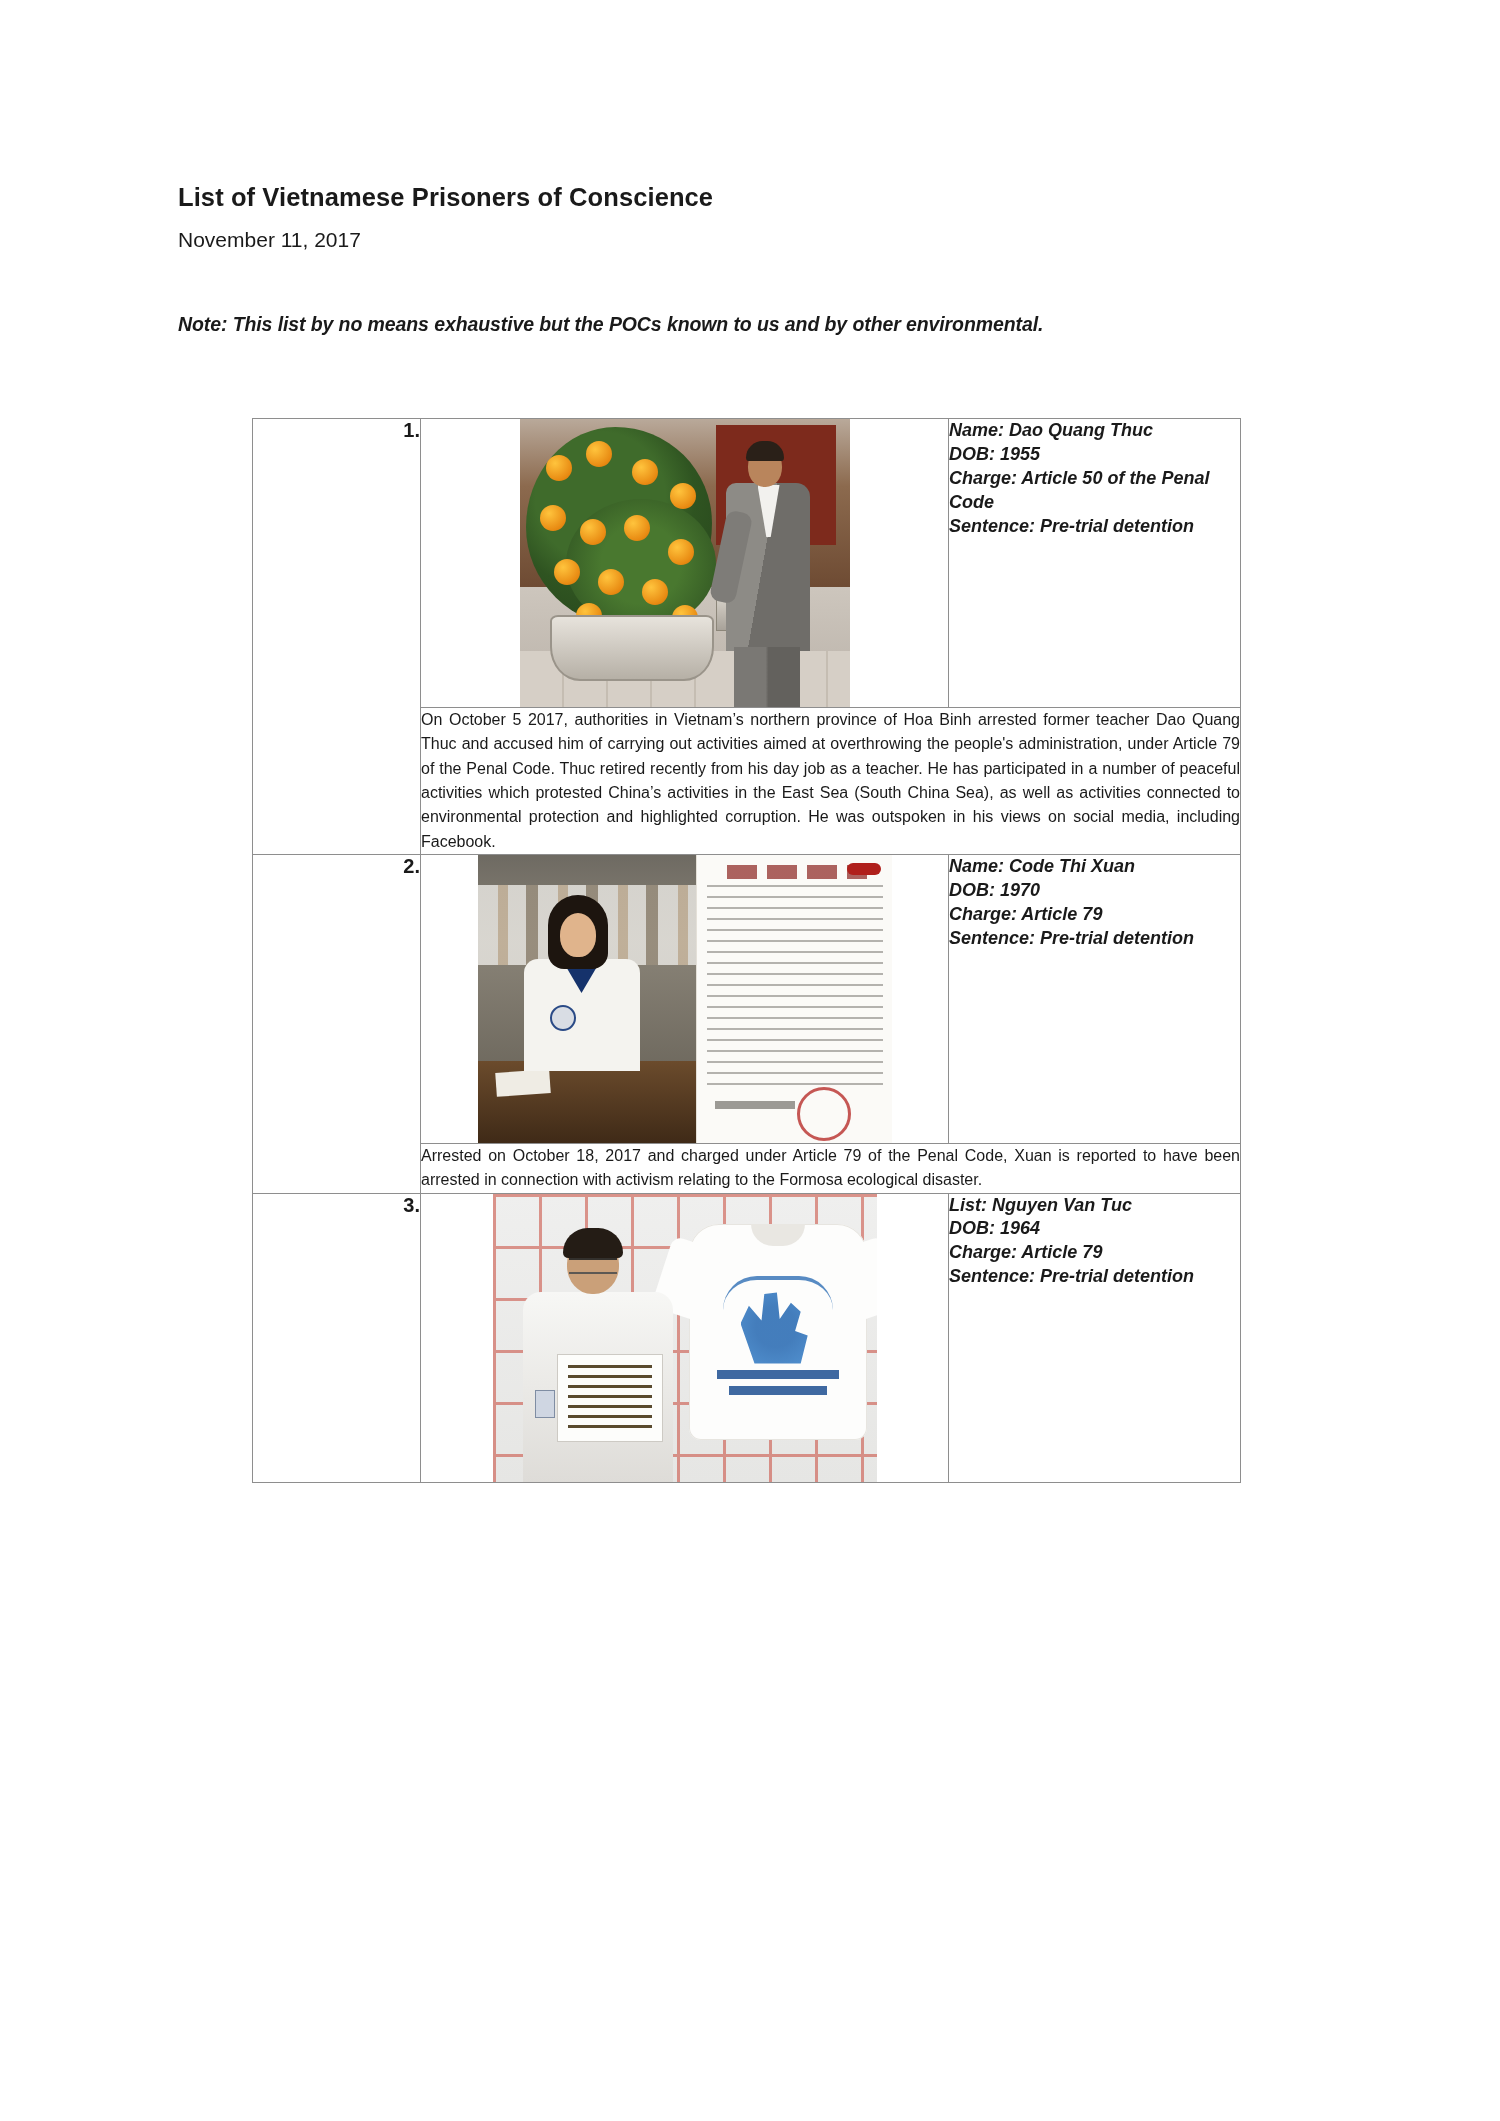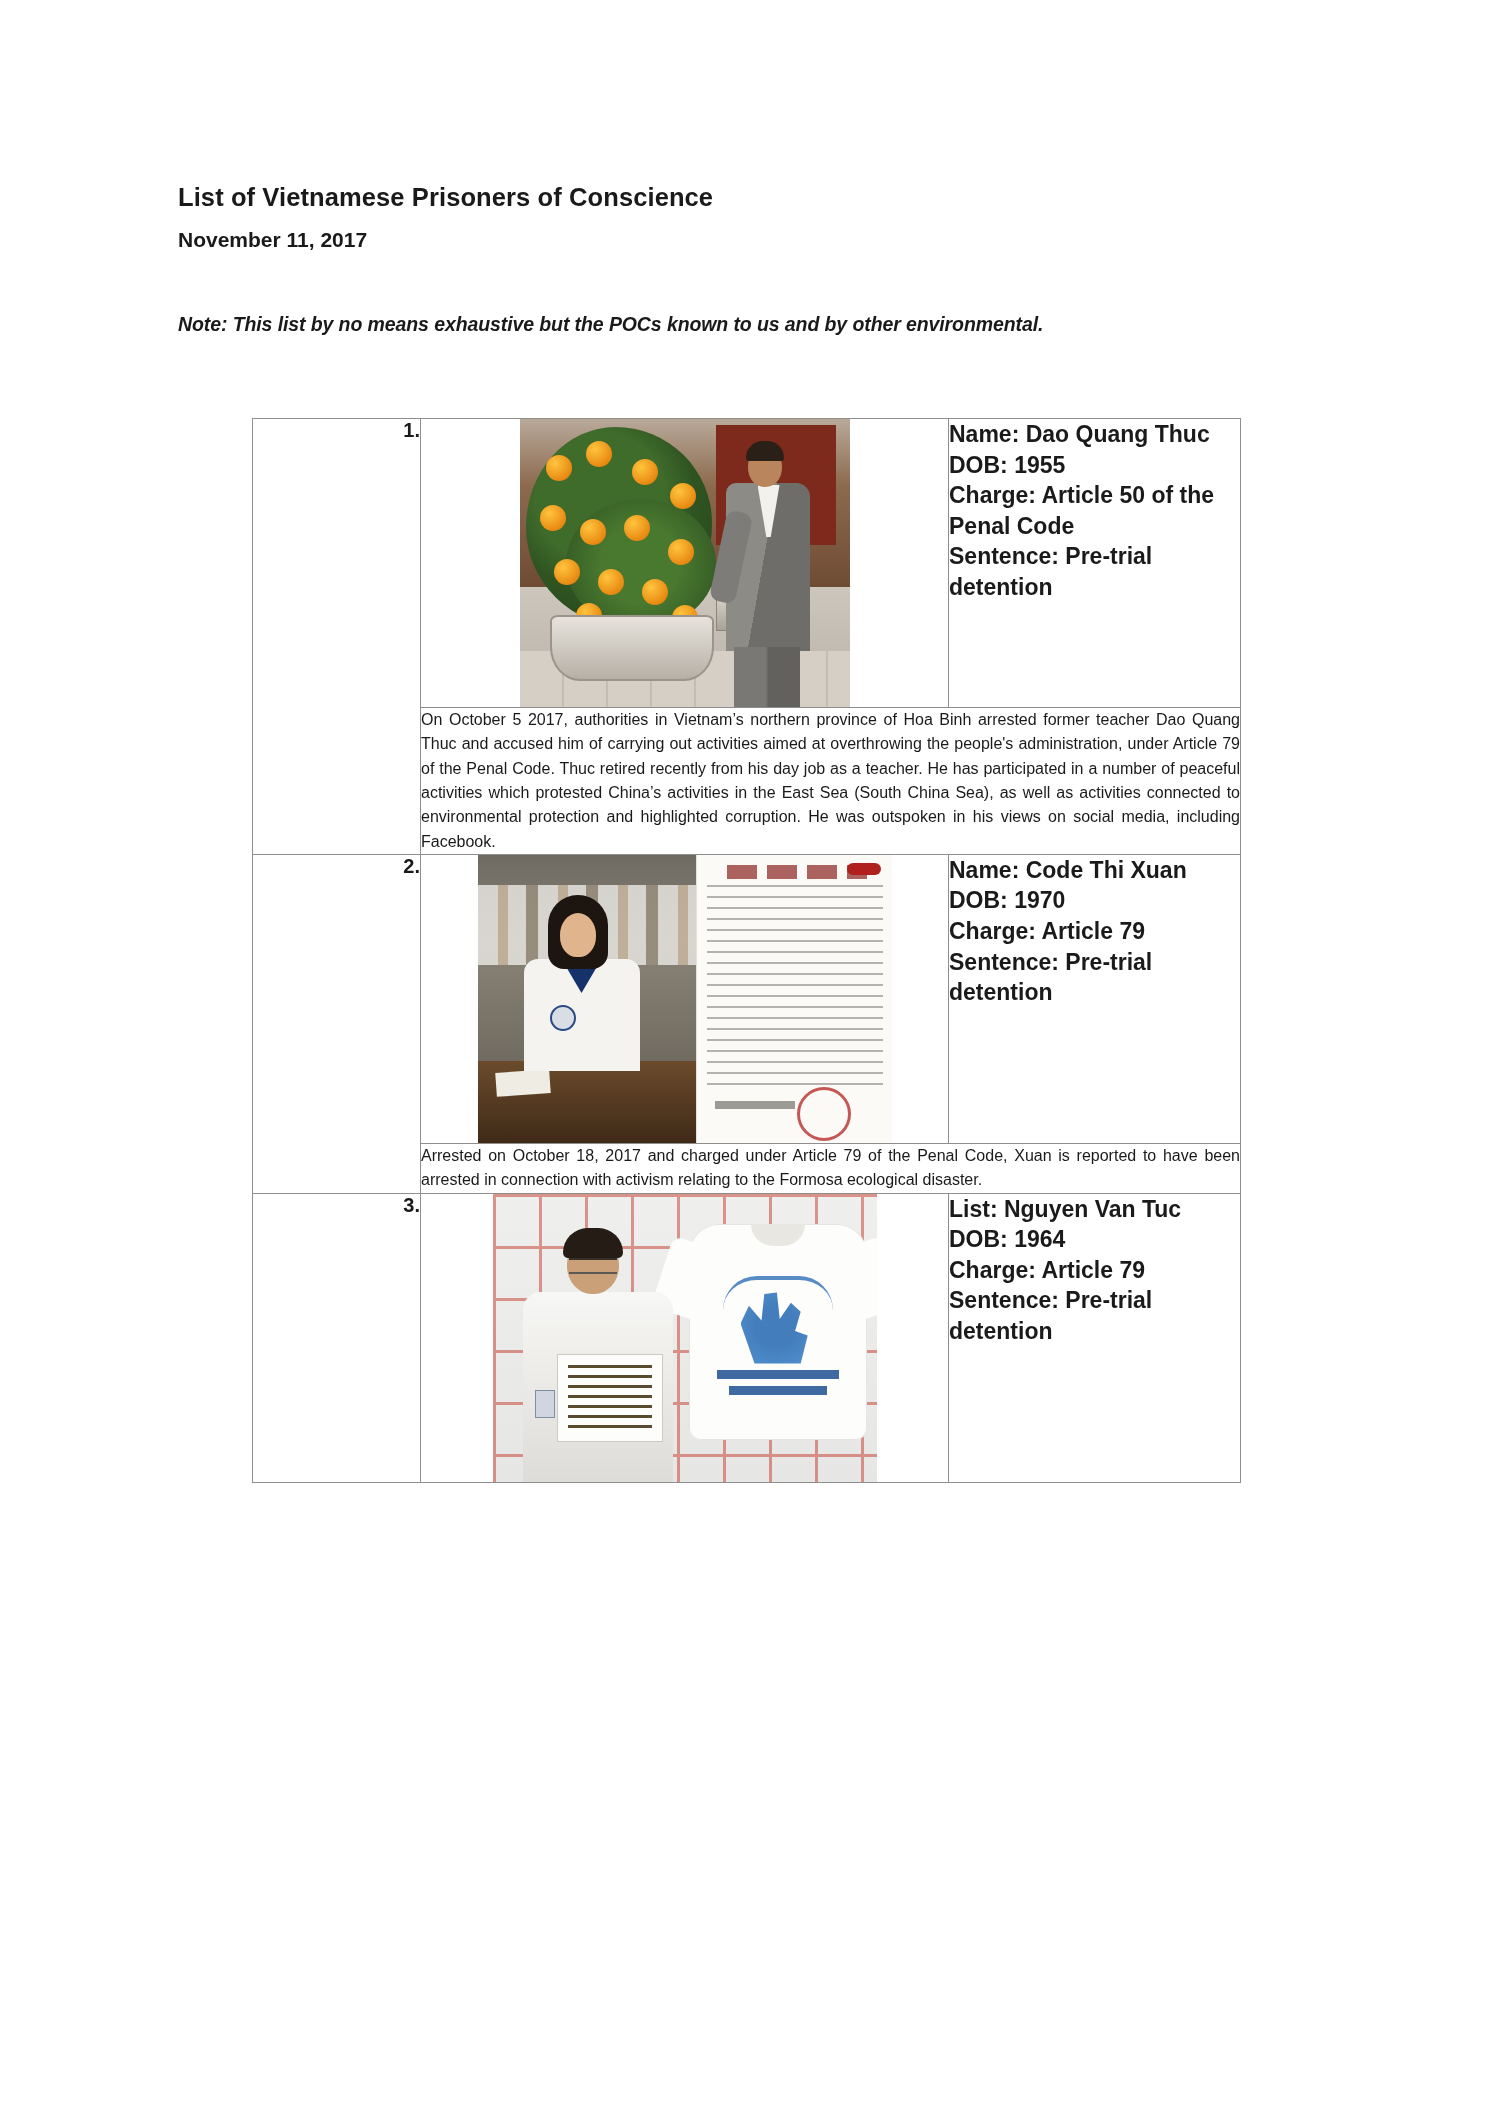--- a/index.html
+++ b/index.html
@@ -28,21 +28,21 @@
     top: 183px;
     font-size: 25.5px;
     font-weight: bold;
     letter-spacing: 0.1px;
   }
   .doc-date {
     position: absolute;
     left: 178px;
     top: 228px;
     font-size: 21px;
-    font-weight: bold;
+    font-weight: normal;
   }
   .doc-note {
     position: absolute;
     left: 178px;
     top: 313px;
     font-size: 19.5px;
     font-weight: bold;
     font-style: italic;
     letter-spacing: -0.1px;
   }
@@ -72,24 +72,25 @@
   }
 
   .img-cell {
     padding: 0;
     text-align: center;
     vertical-align: top;
   }
 
   .info-cell {
     padding: 14px 0 10px 14px;
-    font-size: 23px;
+    font-size: 18px;
     font-weight: bold;
     line-height: 1.33;
     vertical-align: middle;
+    font-style: italic;
   }
   .info-cell div { white-space: nowrap; }
   .info-cell div.wrap { white-space: normal; }
 
   .body-cell {
     padding: 18px 22px 18px 22px;
     font-size: 16px;
     line-height: 1.52;
     text-align: justify;
     text-justify: inter-word;

